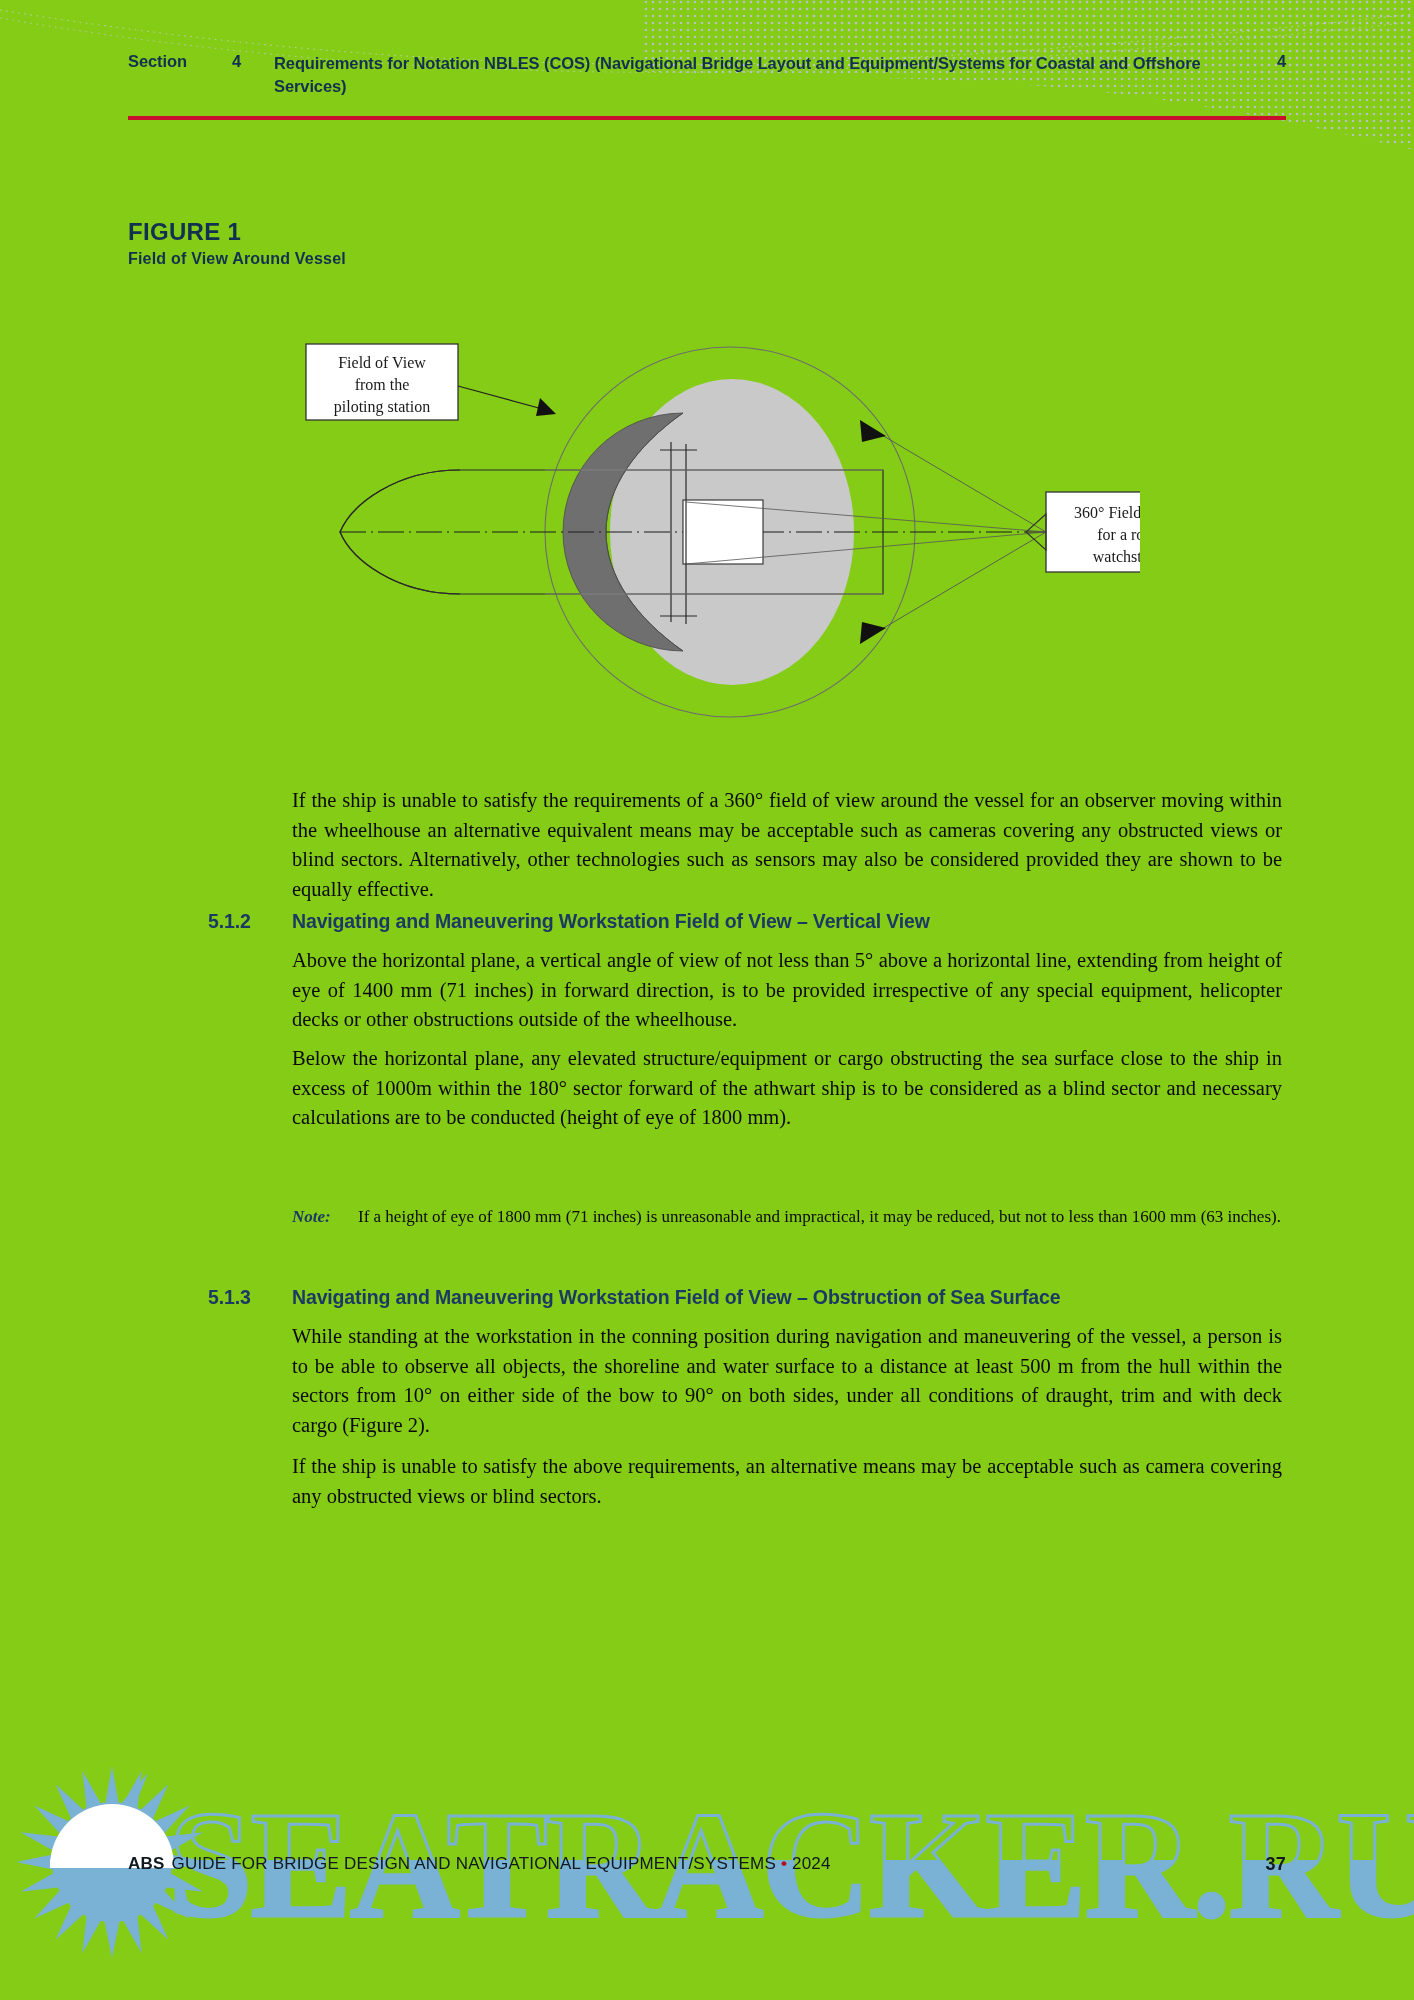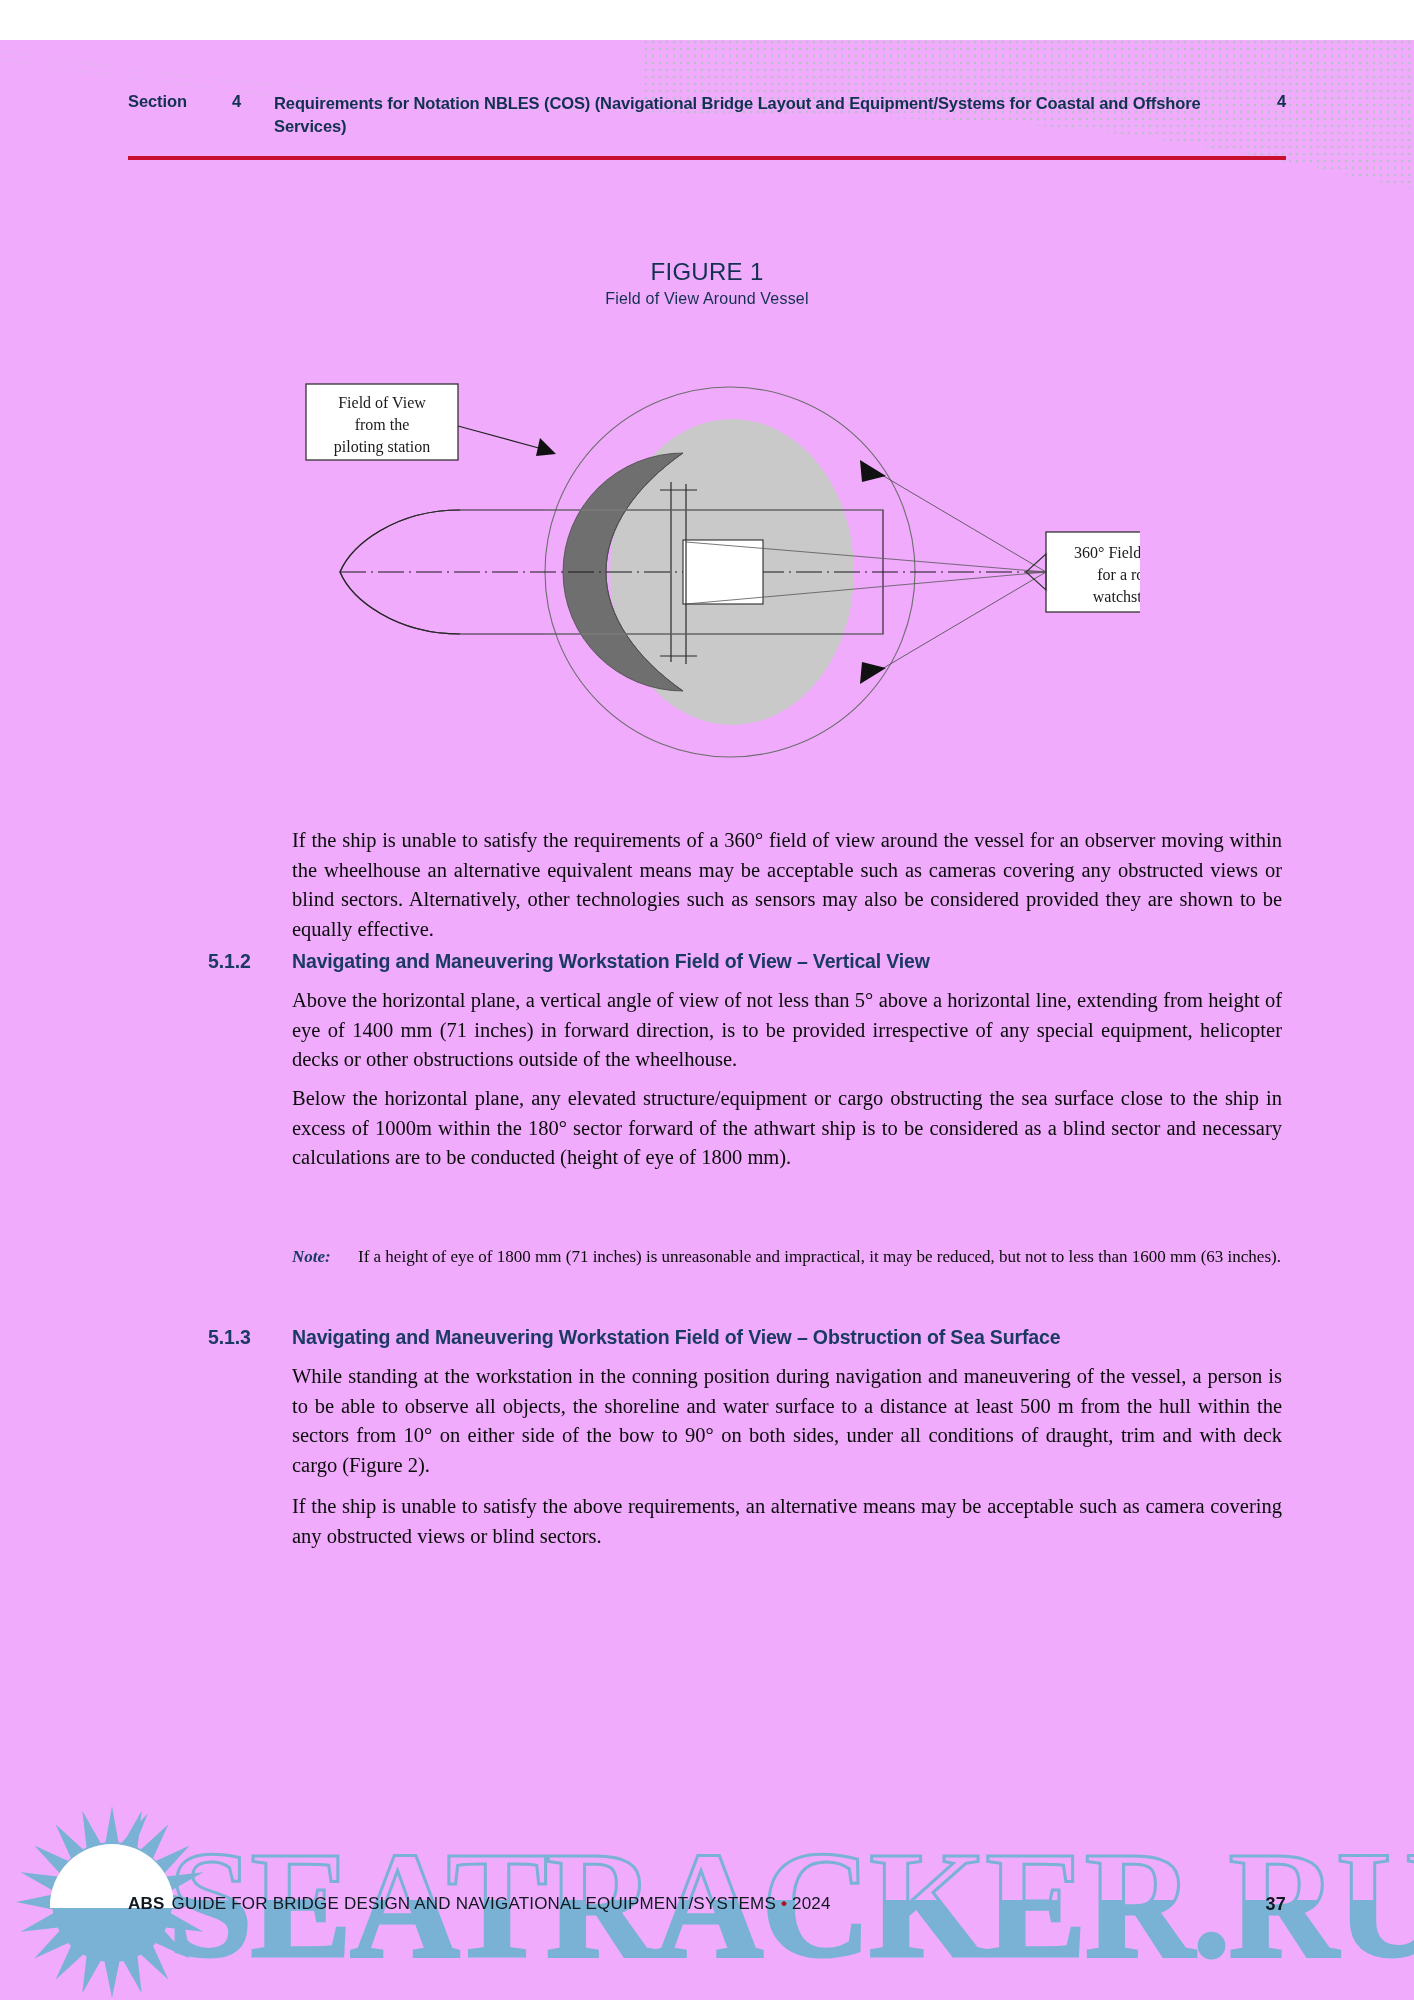--- a/index.html
+++ b/index.html
@@ -12,22 +12,21 @@
     height: 2000px;
     position: relative;
     overflow: hidden;
     font-family: "Liberation Serif", serif;
   }
 
   
   #page {
     position: absolute;
     inset: 0;
-    background: #f0abfc;
-    margin-top: 40px;
+    background: #84cc16;
   }
 
   
   #top-deco {
     position: absolute;
     top: 0;
     left: 0;
     width: 1414px;
     height: 150px;
     pointer-events: none;
@@ -60,23 +59,22 @@
     height: 4px;
     background: #c8102e;
   }
 
   
   #figure-title {
     position: absolute;
     top: 216px;
     left: 128px;
     width: 1158px;
-    text-align: center;
     font-family: "Liberation Sans", sans-serif;
-    font-weight: normal;
+    font-weight: bold;
     color: #123150;
     line-height: 1.35;
   }
   #figure-title .ft-1 { font-size: 24px; letter-spacing: 0.3px; }
   #figure-title .ft-2 { font-size: 16px; letter-spacing: 0.2px; }
 
   #figure-wrap {
     position: absolute;
     top: 332px;
     left: 300px;

